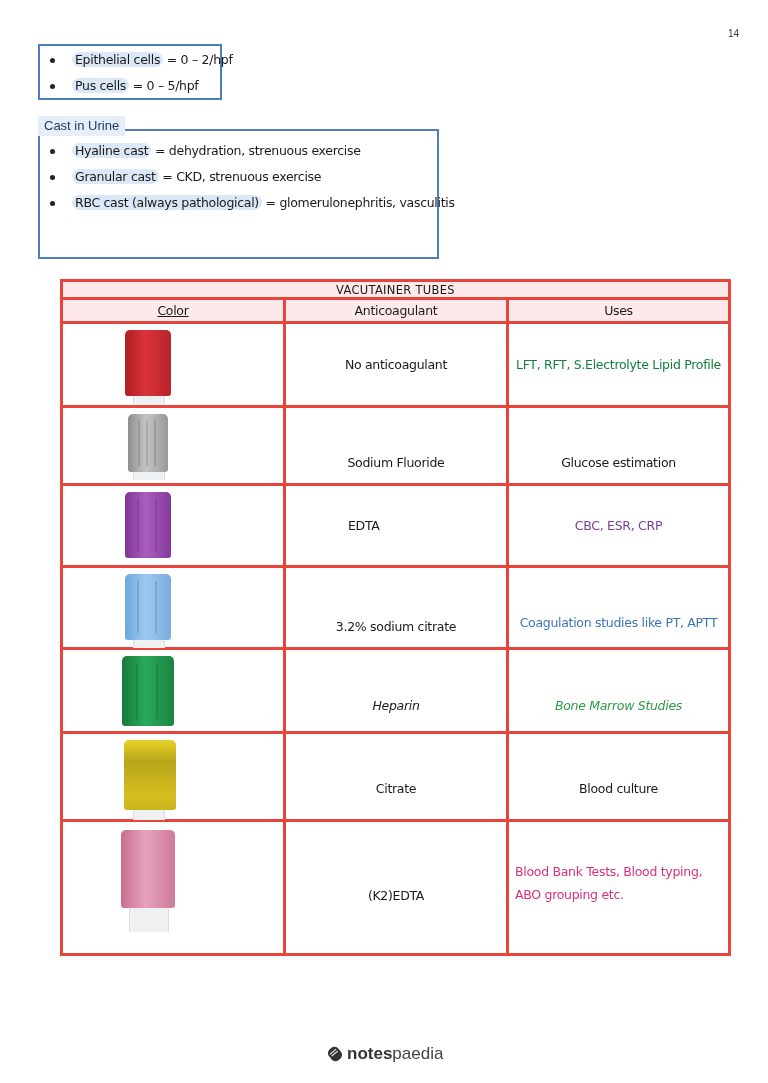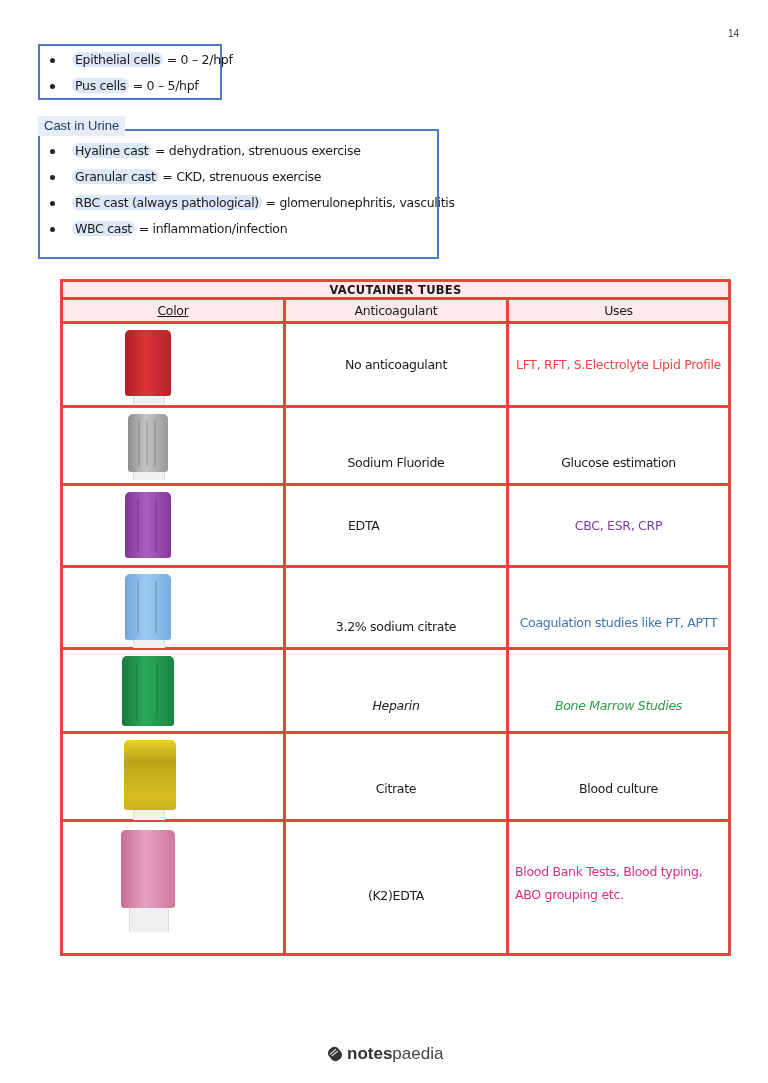--- a/index.html
+++ b/index.html
@@ -18,21 +18,21 @@
 
   ul.bul { list-style:none; margin:0; padding:0; position:absolute; }
   ul.bul li { position:relative; height:26px; line-height:26px; font-size:12.5px; padding-left:28px;
               white-space:nowrap; font-family:"DejaVu Sans", sans-serif; letter-spacing:-0.3px; }
   ul.bul li .dot { position:absolute; left:6px; top:11px; width:5px; height:5px; border-radius:50%; background:#222; }
   .hl { background:#dbe8f7; border-radius:8px; padding:0 3px; }
 
   table.vac { position:absolute; left:60px; top:279px; width:671px; border-collapse:collapse;
               font-family:"DejaVu Sans", sans-serif; font-size:12.5px; letter-spacing:-0.3px; }
   table.vac td, table.vac th { border:3px solid #e8443c; padding:0; }
-  table.vac th.title { background:#fde9e9; height:15px; font-size:11.5px; font-weight:bold; letter-spacing:0.3px; }
+  table.vac th.title { background:#fde9e9; height:15px; font-size:11.5px; font-weight:normal; letter-spacing:0.3px; }
   table.vac th.hdr { background:#fde9e9; height:21px; font-weight:normal; font-size:12.5px; }
   .c1 { width:220px;text-decoration:underline; } .c2 { width:220px; } .c3 { width:219px; }
   td.tube { text-align:center; vertical-align:top; position:relative; }
   td.anti { text-align:center; vertical-align:middle; }
   td.uses { text-align:center; vertical-align:middle; }
 
   .cap { position:absolute; width:46px; border-radius:5px 5px 3px 3px; left:62px; }
   .cap .rib { position:absolute; top:10%; height:80%; width:2px; background:rgba(0,0,0,0.12); }
   .neck { position:absolute; left:70px; width:30px; height:8px; background:#eef0f2; border-left:1px solid #ddd; border-right:1px solid #ddd; }
 
@@ -51,21 +51,20 @@
     <li><span class="dot"></span><span class="hl">Epithelial cells</span><span> = 0 – 2/hpf</span></li>
     <li><span class="dot"></span><span class="hl">Pus cells</span><span> = 0 – 5/hpf</span></li>
   </ul>
 </div>
 
 <div class="box2">
   <ul class="bul" style="left:4px; top:7px;">
     <li><span class="dot"></span><span class="hl">Hyaline cast</span><span> = dehydration, strenuous exercise</span></li>
     <li><span class="dot"></span><span class="hl">Granular cast</span><span> = CKD, strenuous exercise</span></li>
     <li><span class="dot"></span><span class="hl">RBC cast (always pathological)</span><span> = glomerulonephritis, vasculitis</span></li>
-    <li><span class="dot"></span><span class="hl">WBC cast</span><span> = inflammation/infection</span></li>
   </ul>
 </div>
 <div class="box2-title">Cast in Urine</div>
 
 <table class="vac">
   <tbody>
       <tr>
     <th class="title" colspan="3">VACUTAINER TUBES</th>
   </tr>
   <tr>
@@ -73,21 +72,21 @@
     <th class="hdr c2">Anticoagulant</th>
     <th class="hdr c3">Uses</th>
   </tr>
 
   <tr style="height:84px;">
     <td class="tube">
       <div class="cap" style="top:6px;height:66px;background:linear-gradient(90deg,#b01d24,#d9343a 45%,#b8232a);"></div>
       <div class="neck" style="top:72px;"></div>
     </td>
     <td class="anti">No anticoagulant</td>
-    <td class="uses" style="color:#ef4444;">LFT, RFT, S.Electrolyte Lipid Profile</td>
+    <td class="uses" style="color:#15803d;">LFT, RFT, S.Electrolyte Lipid Profile</td>
   </tr>
 
   <tr style="height:78px;">
     <td class="tube">
       <div class="cap" style="top:6px;height:58px;width:40px;left:65px;background:linear-gradient(90deg,#8e8e8e,#c4c4c4 45%,#999);">
         <span class="rib" style="left:10px"></span>
             <span class="rib" style="left:18px"></span>
             <span class="rib" style="left:26px"></span>
       </div>
       <div class="neck" style="top:64px;"></div>

